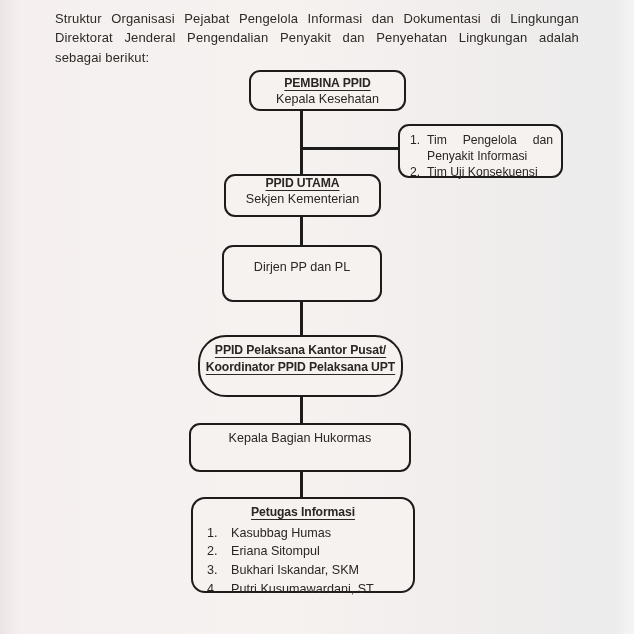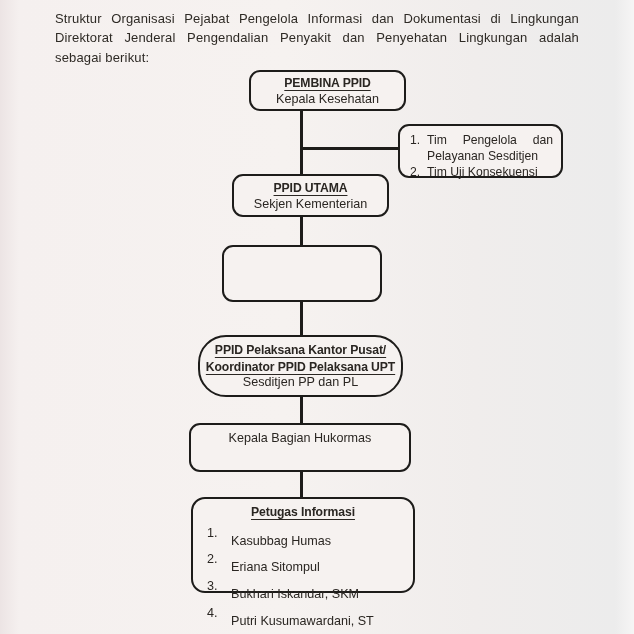--- a/index.html
+++ b/index.html
@@ -26,39 +26,39 @@
     background:#f6f2f0;text-align:center;color:#2a2622;
   }
   .node-title{
     display:block;font-weight:bold;font-size:12.2px;letter-spacing:-.1px;
     text-decoration:underline;text-underline-offset:2.5px;text-decoration-thickness:1.3px;
     white-space:nowrap;line-height:15.5px;
   }
   .node-sub{display:block;font-size:12.6px;white-space:nowrap;line-height:15.5px;}
 
   #node-pembina{left:225px;top:70px;width:157px;height:41px;padding-top:4px;margin-left:24px;}
-  #node-ppid-utama{left:232px;top:174px;width:157px;height:43px;padding-top:5px;}
+  #node-ppid-utama{left:224px;top:174px;width:157px;height:43px;}
   #node-atasan{left:222px;top:245px;width:160px;height:57px;padding-top:6px;}
   #node-atasan .node-sub{margin-top:7px;}
   #node-pelaksana{left:198px;top:335px;width:205px;height:62px;padding-top:5px;border-radius:28px;}
   #node-pelaksana .node-title{line-height:16.5px;}
   #node-koordinator{left:189px;top:423px;width:222px;height:49px;padding-top:6px;}
   #node-petugas{left:191px;top:497px;width:224px;height:96px;padding-top:6px;border-radius:14px;}
 
   
   #node-tim{left:398px;top:124px;width:165px;height:54px;padding:6px 8px 0 10px;text-align:left;}
   #node-tim .row{display:flex;font-size:12.2px;line-height:16px;}
   #node-tim .num{flex:none;width:17px;}
   #node-tim .txt{flex:1;text-align:justify;}
 
   
   .member-list{margin-top:3px;text-align:left;}
   .member-list .row{display:flex;font-size:12.6px;line-height:18.8px;}
   .member-list .num{flex:none;width:24px;margin-left:14px;}
-  .member-list .txt{flex:1;margin-top:8px;}
+  .member-list .txt{flex:1;}
 
   
   .vline{position:absolute;width:2.5px;background:#1d1c1a;}
   .hline{position:absolute;height:2.5px;background:#1d1c1a;}
   #conn-pembina-utama{left:300px;top:110px;height:65px;}
   #conn-branch-tim{left:300px;top:147px;width:98px;}
   #conn-utama-atasan{left:300px;top:216px;height:30px;}
   #conn-atasan-pelaksana{left:300px;top:301px;height:35px;}
   #conn-pelaksana-koordinator{left:300px;top:396px;height:28px;}
   #conn-koordinator-petugas{left:300px;top:471px;height:27px;}
@@ -84,40 +84,40 @@
     <div class="vline" id="conn-koordinator-petugas"></div>
 
     <div class="node" id="node-pembina">
       <span class="node-title">PEMBINA PPID</span>
       <span class="node-sub">Kepala Kesehatan</span>
     </div>
 
     <div class="node" id="node-tim">
       <div class="row">
         <span class="num">1.</span>
-        <span class="txt">Tim Pengelola dan Pelayanan Sesditjen</span>
+        <span class="txt">Tim Pengelola dan Penyakit Informasi</span>
       </div>
       <div class="row">
         <span class="num">2.</span>
         <span class="txt">Tim Uji Konsekuensi</span>
       </div>
     </div>
 
     <div class="node" id="node-ppid-utama">
       <span class="node-title">PPID UTAMA</span>
       <span class="node-sub">Sekjen Kementerian</span>
     </div>
 
     <div class="node" id="node-atasan">
+      <span class="node-sub">Dirjen PP dan PL</span>
     </div>
 
     <div class="node" id="node-pelaksana">
       <span class="node-title">PPID Pelaksana Kantor Pusat/</span>
       <span class="node-title">Koordinator PPID Pelaksana UPT</span>
-      <span class="node-sub">Sesditjen PP dan PL</span>
     </div>
 
     <div class="node" id="node-koordinator">
       <span class="node-sub">Kepala Bagian Hukormas</span>
     </div>
 
     <div class="node" id="node-petugas">
       <span class="node-title">Petugas Informasi</span>
       <div class="member-list">
         <div class="row">

